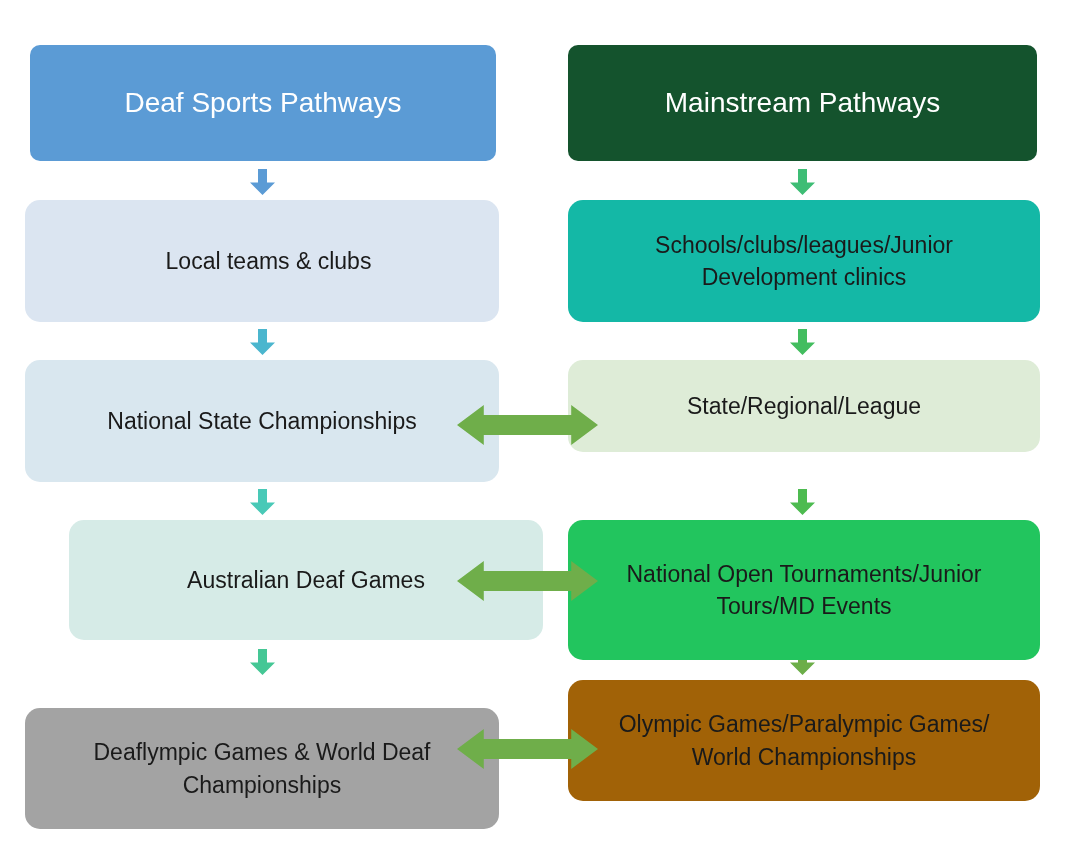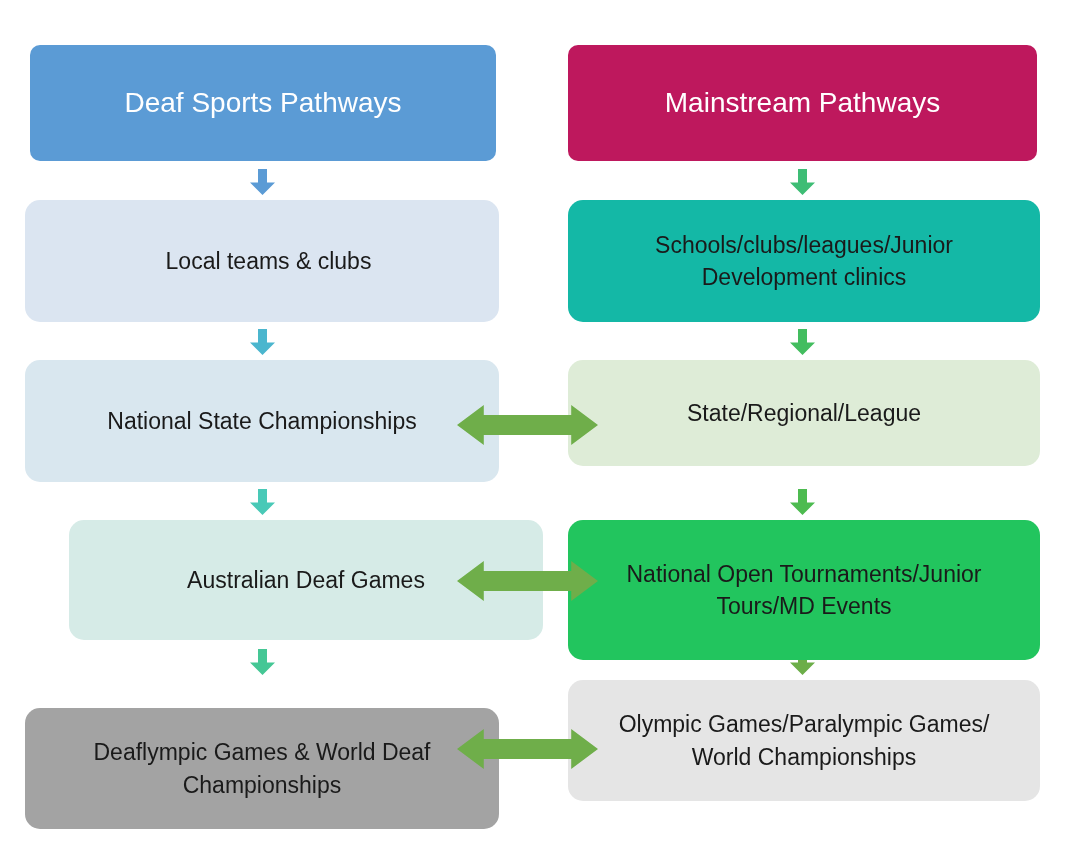--- a/index.html
+++ b/index.html
@@ -55,43 +55,43 @@
     clip-path: polygon(0 50%, 19% 0, 19% 25%, 81% 25%, 81% 0, 100% 50%, 81% 100%, 81% 75%, 19% 75%, 19% 100%);
   }
 </style>
 </head>
 <body>
 
 <div class="diagram">
 
   <div class="hdr" style="left: 30px; top: 45px; width: 466px; height: 116px; background-color: rgb(91, 155, 213);">Deaf Sports Pathways</div>
 
-  <div class="hdr" style="left: 568px; top: 45px; width: 469px; height: 116px; background-color: #be185d;">Mainstream Pathways</div>
+  <div class="hdr" style="left: 568px; top: 45px; width: 469px; height: 116px; background-color: #14532d;">Mainstream Pathways</div>
 
   <div class="darr" style="left: 250px; top: 169px; background-color: rgb(91, 155, 213);"></div>
   <div class="darr" style="left: 250px; top: 329px; background-color: rgb(75, 182, 206);"></div>
   <div class="darr" style="left: 250px; top: 489px; background-color: rgb(73, 201, 183);"></div>
   <div class="darr" style="left: 250px; top: 649px; background-color: rgb(69, 199, 149);"></div>
 
   <div class="darr" style="left: 790px; top: 169px; background-color: rgb(62, 189, 117);"></div>
   <div class="darr" style="left: 790px; top: 329px; background-color: rgb(67, 189, 95);"></div>
   <div class="darr" style="left: 790px; top: 489px; background-color: rgb(77, 187, 80);"></div>
   <div class="darr" style="left: 790px; top: 649px; background-color: rgb(108, 174, 73);"></div>
 
   <div class="box" style="left: 25px; top: 200px; width: 474px; height: 122px; background-color: rgb(219, 229, 241); padding-left: 35px;">Local teams &amp; clubs</div>
   <div class="box" style="left: 25px; top: 360px; width: 474px; height: 122px; background-color: rgb(217, 231, 239);">National State Championships</div>
   <div class="box" style="left: 25px; top: 520px; width: 474px; height: 120px; background-color: rgb(214, 235, 231); margin-left: 44px;">Australian Deaf Games</div>
   <div class="box" style="left: 25px; top: 708px; width: 474px; height: 121px; background-color: #a3a3a3;">Deaflympic Games &amp; World Deaf
 Championships</div>
 
   <div class="box" style="left: 568px; top: 200px; width: 472px; height: 122px; background-color: #14b8a6;">Schools/clubs/leagues/Junior
 Development clinics</div>
-  <div class="box" style="left: 568px; top: 360px; width: 472px; height: 106px; background-color: rgb(222, 236, 215);">State/Regional/League</div>
+  <div class="box" style="left: 568px; top: 360px; width: 472px; height: 92px; background-color: rgb(222, 236, 215);">State/Regional/League</div>
   <div class="box" style="left: 568px; top: 520px; width: 472px; height: 140px; background-color: #22c55e;">National Open Tournaments/Junior
 Tours/MD Events</div>
-  <div class="box" style="left: 568px; top: 680px; width: 472px; height: 121px; background-color: #e5e5e5;">Olympic Games/Paralympic Games/
+  <div class="box" style="left: 568px; top: 680px; width: 472px; height: 121px; background-color: #a16207;">Olympic Games/Paralympic Games/
 World Championships</div>
 
   <div class="xarr" style="top: 405px; background-color: rgb(111, 174, 74);"></div>
   <div class="xarr" style="top: 561px; background-color: rgb(111, 174, 74);"></div>
   <div class="xarr" style="top: 729px; background-color: rgb(111, 174, 74);"></div>
 
 </div>
 
 </body></html>

